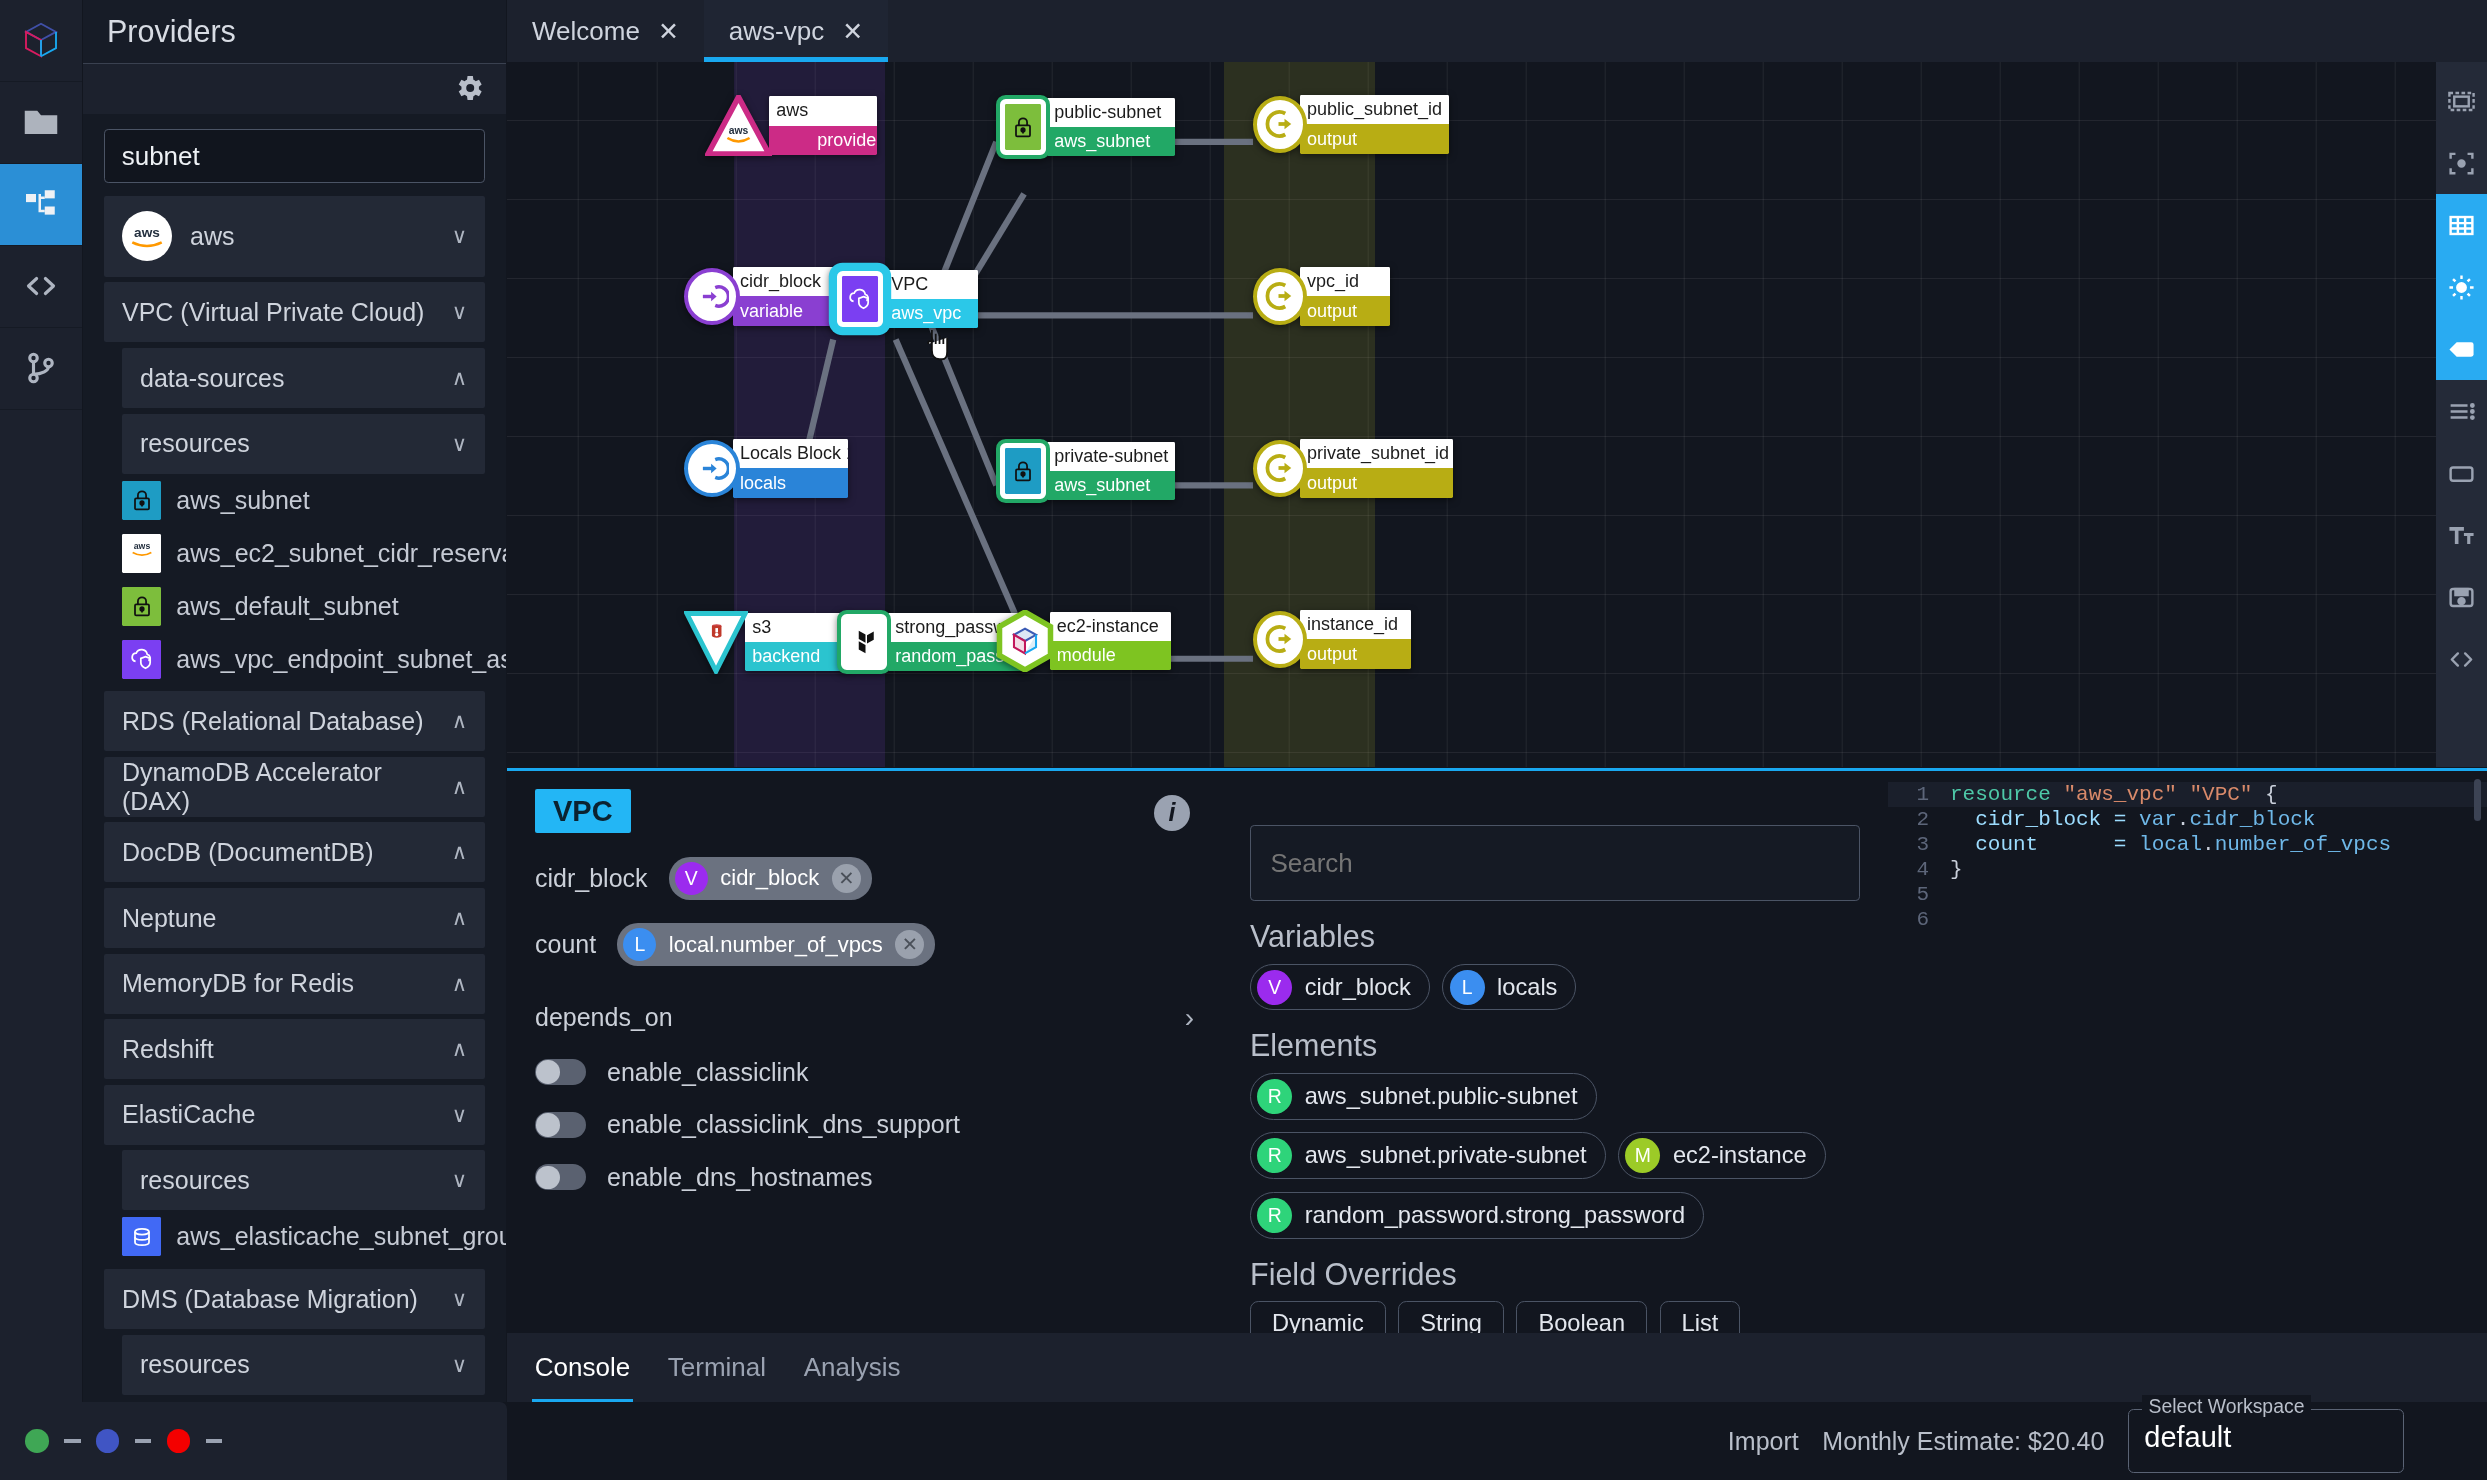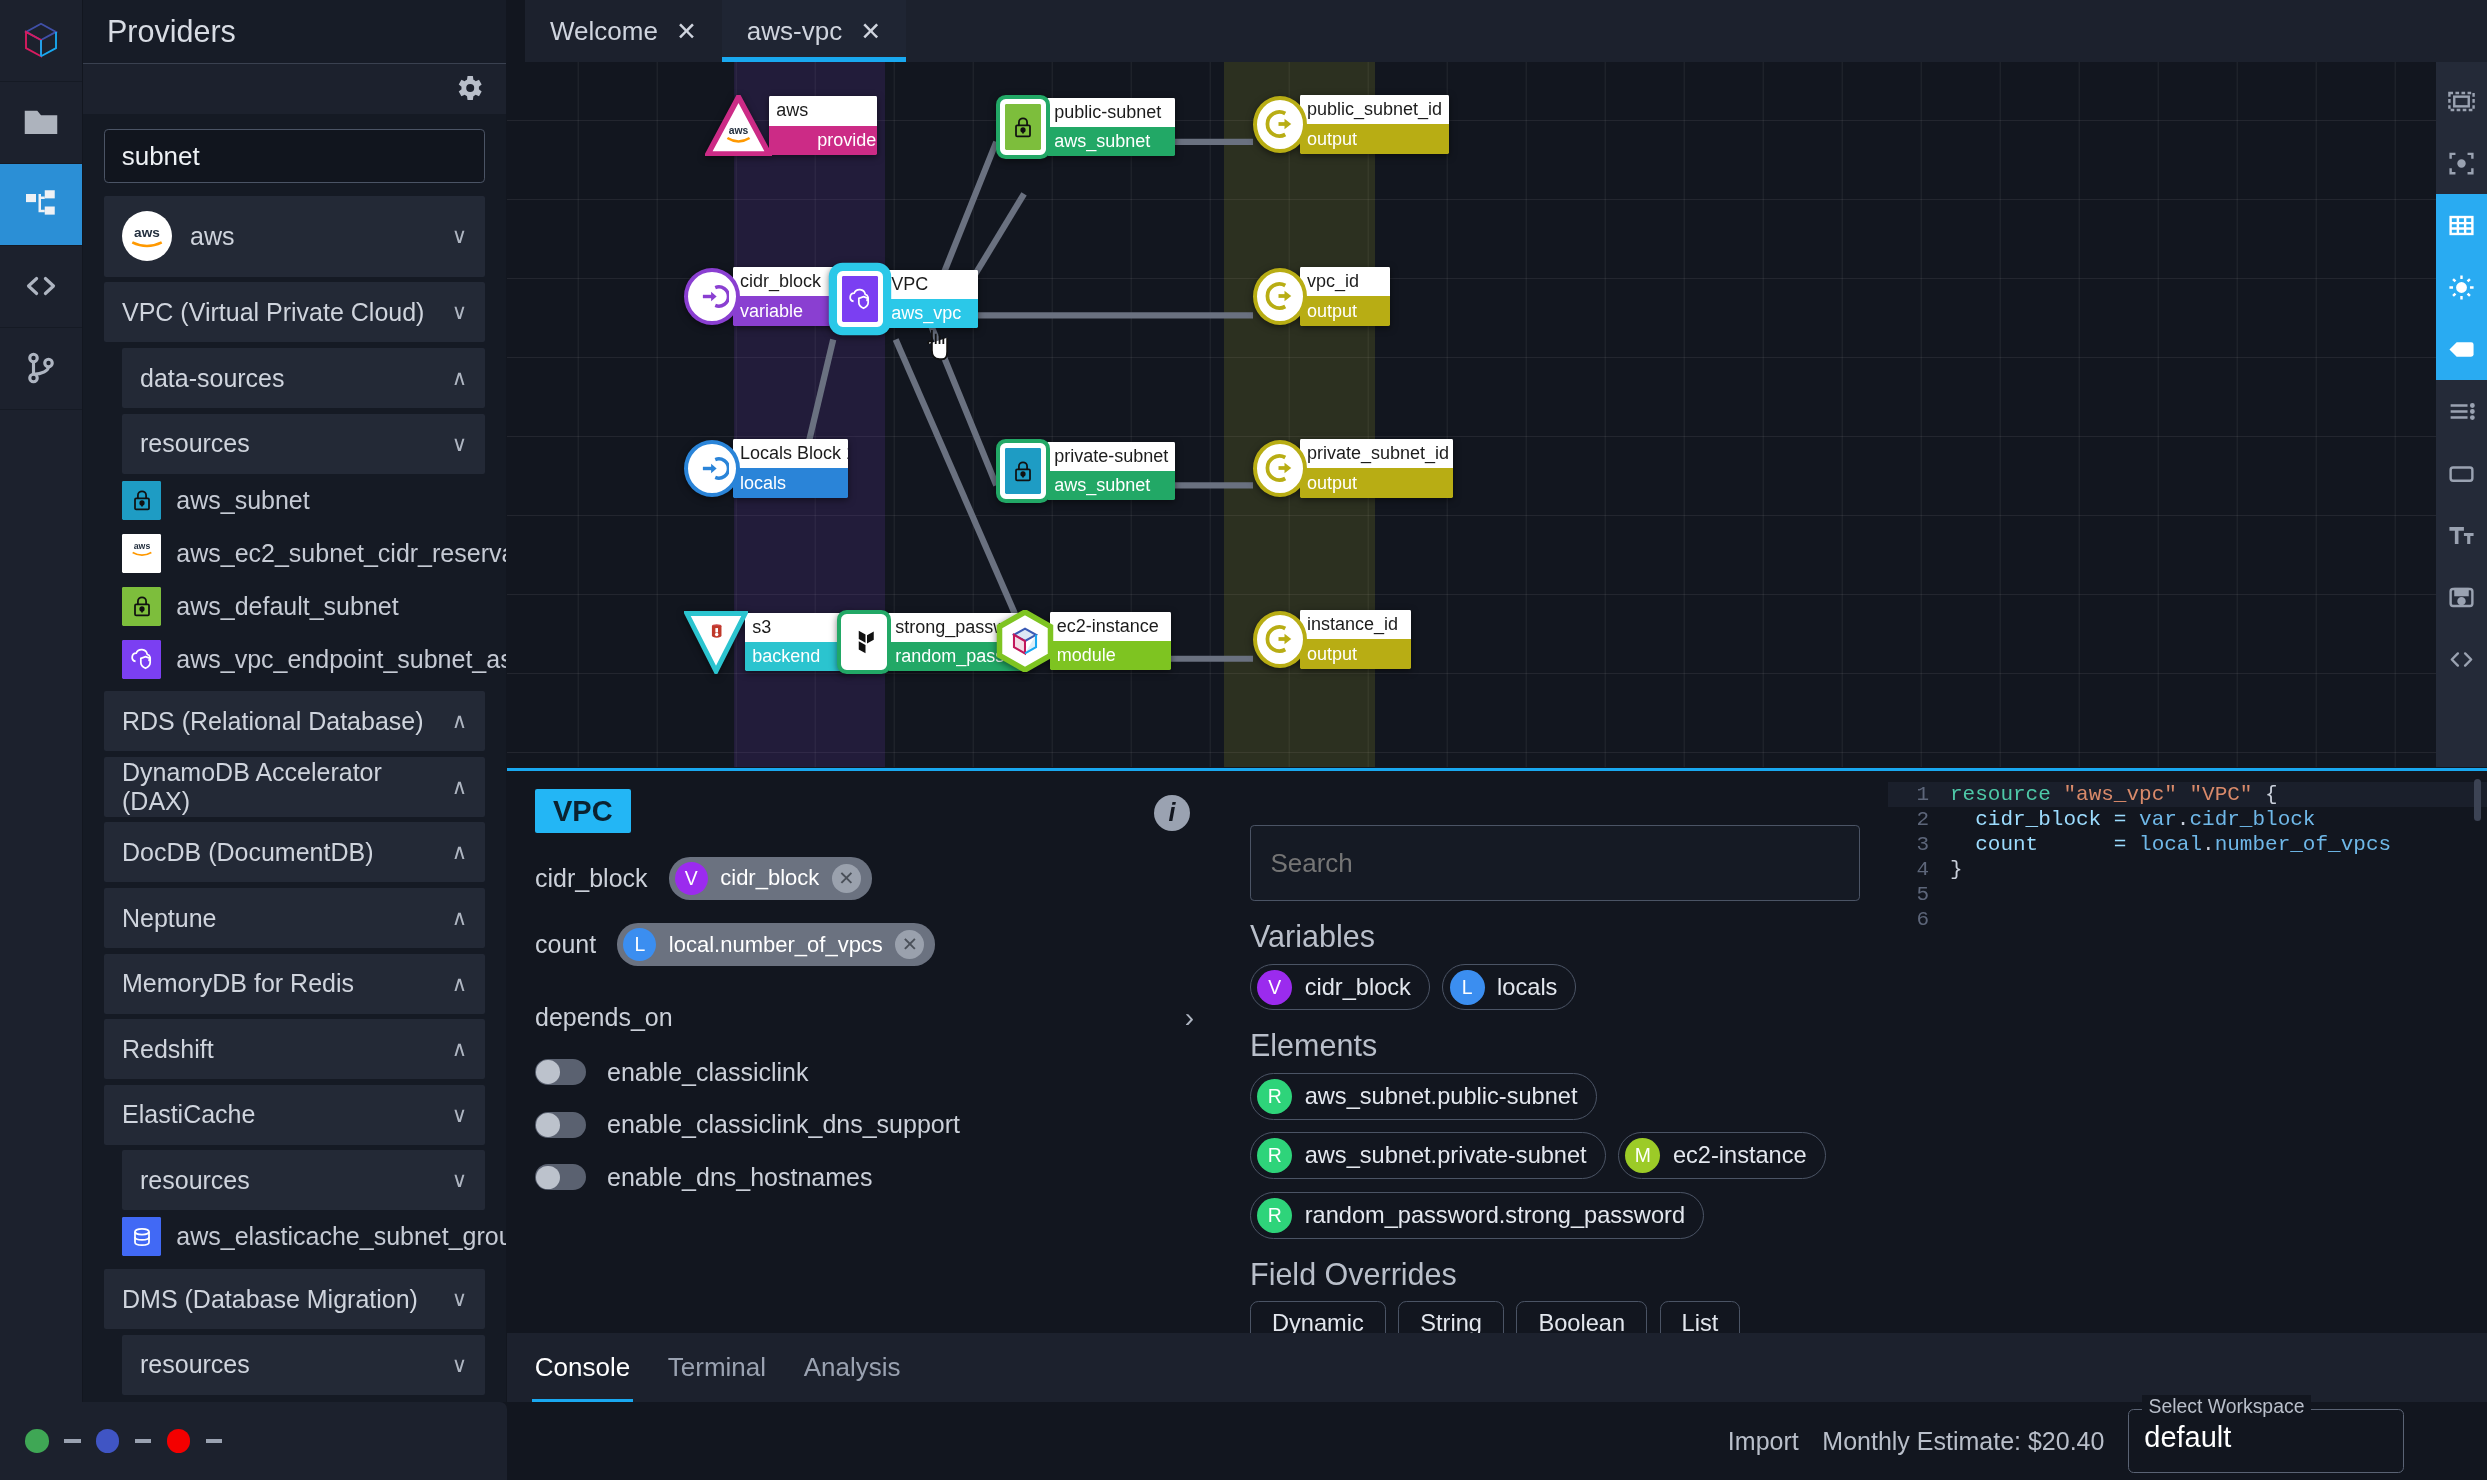--- a/index.html
+++ b/index.html
@@ -22,21 +22,21 @@
   .prov-row { display:flex; align-items:center; justify-content:space-between; background:#232936; margin:5.6px 21px 0 21px; padding:0 18px; height:60px; font-size:25px; color:#cfd4dd; border-radius:2.1px;}
   .prov-row.aws-row { height:81px; }
   .prov-row.indent1 { margin-left:39px; }
   .chev { font-size:21px; color:#aeb5c1; }
   .awslogo { width:50px;height:50px;border-radius:50%;background:#fff;display:flex;align-items:center;justify-content:center;overflow:hidden; }
   .awslogo svg{width:42px;height:32px;}
   .res-item { display:flex; align-items:center; gap:15.3px; padding:7px 0 7px 39px; font-size:25px; color:#c5cad4; white-space:nowrap; }
   .res-ico { width:39px; height:39px; flex:0 0 39px; display:flex; align-items:center; justify-content:center; border-radius:1.4px;}
   .res-ico svg{width:28px;height:28px;}
   
-  #tabs { position:absolute; left:525px; top:0; right:0; height:62px; background:#1c212d; display:flex; align-items:stretch; }
+  #tabs { position:absolute; left:507px; top:0; right:0; height:62px; background:#1c212d; display:flex; align-items:stretch; }
   .tab { display:flex; align-items:center; gap:18px; padding:0 25px; font-size:26px; color:#cfd4de; position:relative; }
   .tab.active { background:#1f2533; }
   .tab.active::after { content:""; position:absolute; left:0; right:0; bottom:0; height:4.9px; background:#19a8f0; }
   .tab .x { font-size:25px; color:#cfd4de; }
   
   #canvas { position:absolute; left:507px; top:62px; width:1932px; height:705px; background:#12161f; overflow:hidden; }
   #grid { position:absolute; inset:0;
      background-image:linear-gradient(to right,rgba(255,255,255,.07) 1.4px,transparent 1.4px),
                       linear-gradient(to bottom,rgba(255,255,255,.07) 1.4px,transparent 1.4px);
      background-size:79px 79px; background-position:-8.3px -21px;}

